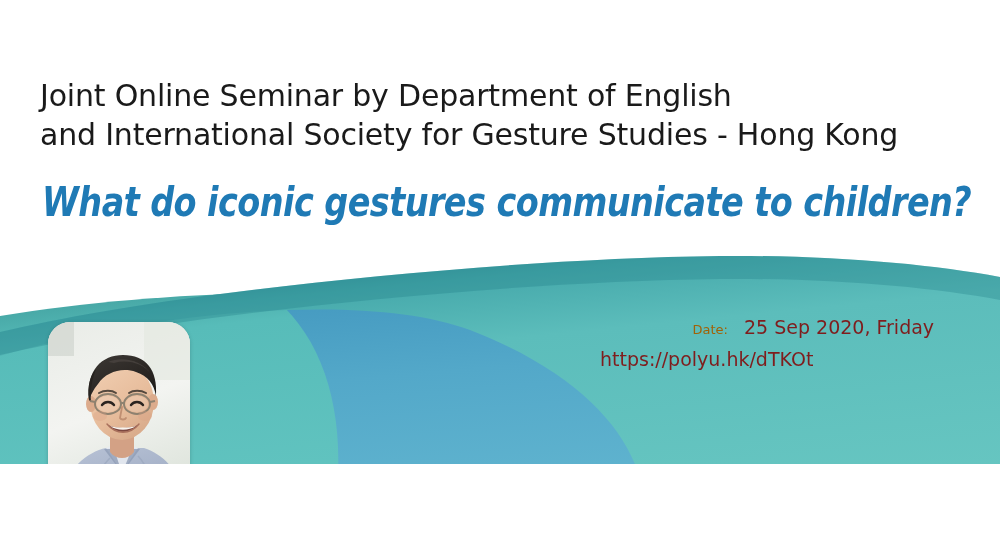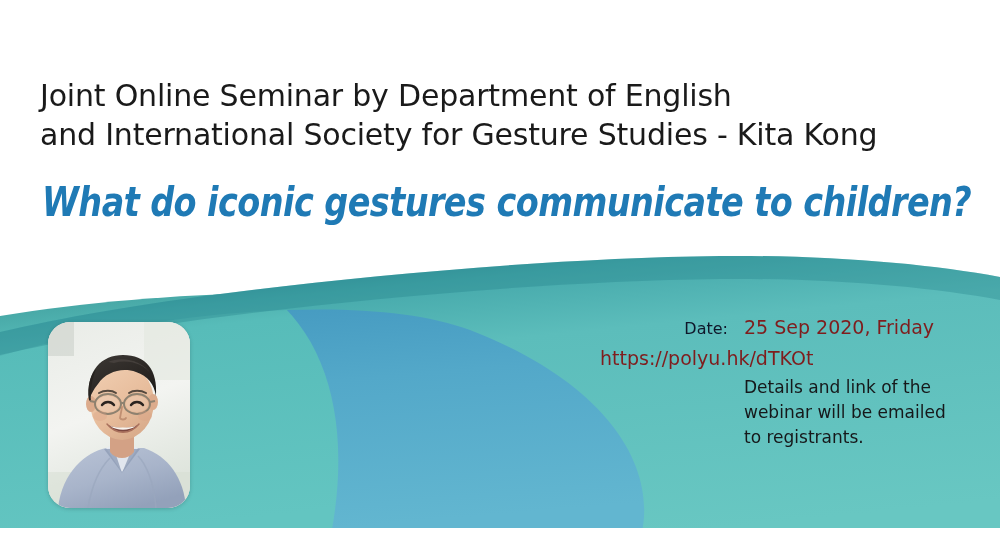--- a/index.html
+++ b/index.html
@@ -1,21 +1,21 @@
 <!DOCTYPE html>
 <html><head>
 <meta charset="utf-8">
 <title>Seminar Poster</title>
 <style>
   html,body{margin:0;padding:0;background:#fff;}
   body{font-family:"DejaVu Sans", sans-serif;}
 
   #poster{
     position:relative;
-    width:1000px;height:528px;
+    width:1000px;height:464px;
     overflow:hidden;
     background:#ffffff;
   }
 
   
   #bg-art{position:absolute;inset:0;width:1000px;height:540px;}
 
   
   .heading-block{
     position:absolute;left:40px;top:76px;width:930px;
@@ -83,22 +83,22 @@
     width:370px;
   }
   .detail-row{
     display:flex;align-items:baseline;
     margin-bottom:3px;
   }
   .detail-label{
     width:144px;text-align:right;
     padding-right:16px;
     font-family:"DejaVu Sans", sans-serif;
-    font-size:16px;line-height:26px;font-weight:400;
-    color:#0f172a;white-space:nowrap;
+    font-size:13px;line-height:26px;font-weight:400;
+    color:#a16207;white-space:nowrap;
     box-sizing:border-box;
   }
   .detail-value{
     font-family:"DejaVu Sans", sans-serif;
     font-size:19px;line-height:26px;font-weight:400;
     color:#7f1d1d;white-space:nowrap;
   }
   .note{
     margin-left:144px;
     margin-top:4px;
@@ -167,21 +167,21 @@
     <path d="M 0,332 C 60,318 140,304 236,292 C 380,274 560,258 720,256
              C 830,255 930,264 1000,277 L 1000,300
              C 930,287 830,278 720,279 C 560,281 380,297 236,315
              C 140,327 60,341 0,355 Z" fill="#1d7b86" opacity="0.30"></path>
 
     <path d="M 700,258 C 840,256 940,266 1000,278 L 1000,540 L 700,540 Z" fill="#62c4c0" opacity="0.0"></path>
   </svg>
 
   <div class="heading-block">
     <div class="heading-line">Joint Online Seminar by Department of English</div>
-    <div class="heading-line">and International Society for Gesture Studies - Kita Kong</div>
+    <div class="heading-line">and International Society for Gesture Studies - Hong Kong</div>
   </div>
 
   <div class="title-line">What do iconic gestures communicate to children?</div>
 
   <div class="portrait">
     <svg viewBox="0 0 142 186" xmlns="http://www.w3.org/2000/svg">
       <defs>
         <linearGradient id="pBg" x1="0" y1="0" x2="0.3" y2="1">
           <stop offset="0%" stop-color="#e9ece7"></stop>
           <stop offset="55%" stop-color="#f3f4f1"></stop>
@@ -263,16 +263,15 @@
     <div class="detail-row">
       <div class="detail-label">Date:</div>
       <div class="detail-value">25 Sep 2020, Friday</div>
     </div>
 
 
     <div class="detail-row">
       <div class="detail-value">https://polyu.hk/dTKOt</div>
     </div>
 
-    <div class="note">Details and link of the webinar will be emailed to registrants.</div>
   </div>
 
 </div>
 
 </body></html>

